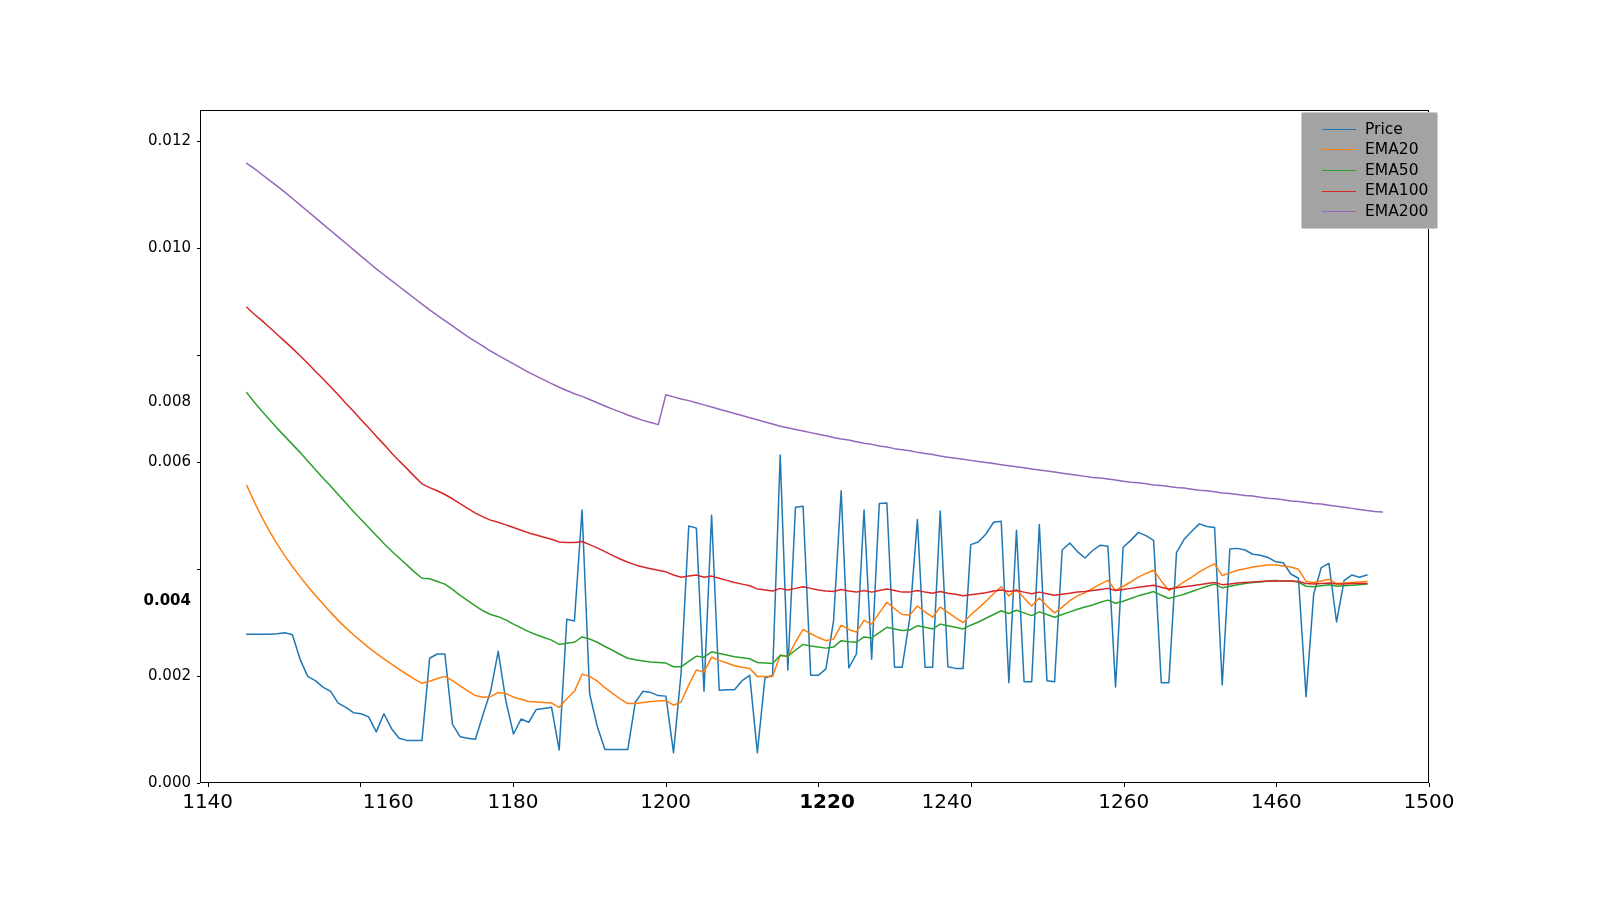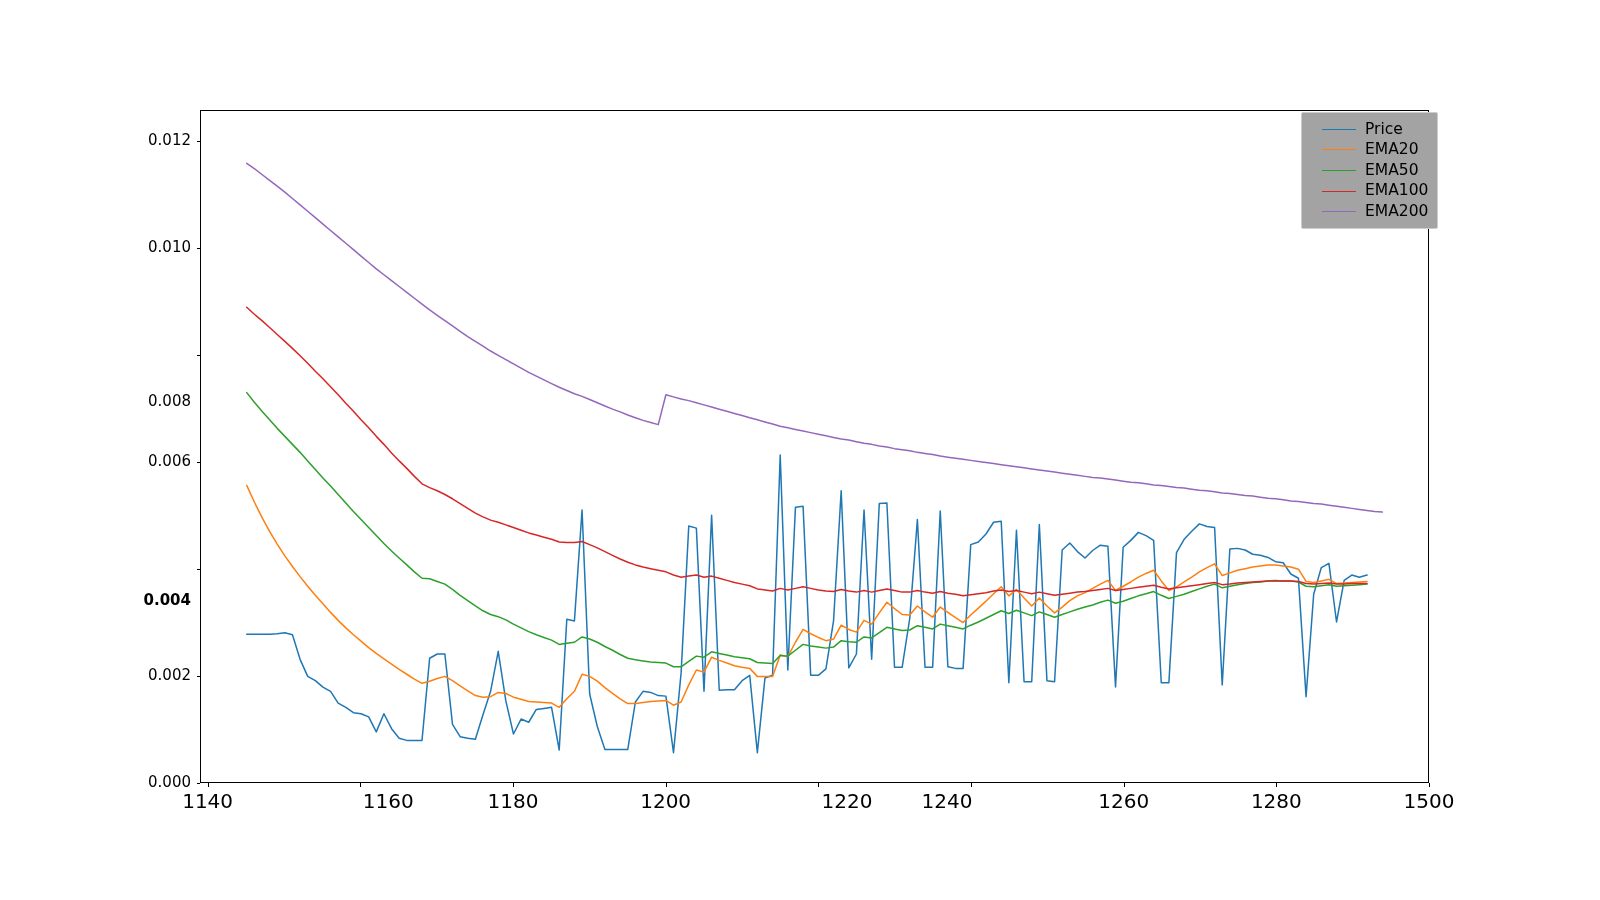--- a/index.html
+++ b/index.html
@@ -135,24 +135,24 @@
       <div class="xtick-mark" style="left: 970.99px;"></div>
       <div class="xtick-mark" style="left: 1123.66px;"></div>
       <div class="xtick-mark" style="left: 1276.33px;"></div>
       <div class="xtick-mark" style="left: 1429px;"></div>
     </div>
   <div id="xtick-labels">
       <div class="xtick-label" style="left: 207.63px;">1140</div>
       <div class="xtick-label" style="left: 360.3px; margin-left: 28px;">1160</div>
       <div class="xtick-label" style="left: 512.98px;">1180</div>
       <div class="xtick-label" style="left: 665.65px;">1200</div>
-      <div class="xtick-label" style="left: 847px;">1220</div>
+      <div class="xtick-label" style="left: 827px; font-weight: bold;">1220</div>
       <div class="xtick-label" style="left: 947px;">1240</div>
       <div class="xtick-label" style="left: 1123.66px;">1260</div>
-      <div class="xtick-label" style="left: 1276.33px;">1280</div>
+      <div class="xtick-label" style="left: 1276.33px;">1460</div>
       <div class="xtick-label" style="left: 1429px;">1500</div>
     </div>
 
   <div id="axes">
     <svg id="plot-svg" viewBox="0 0 1229 673" preserveAspectRatio="none">
         <path d="M45.80 524.81 L53.43 524.81 L61.07 524.81 L68.70 524.81 L76.34 524.28 L83.97 523.21 L91.60 525.35 L99.24 549.96 L106.87 567.07 L114.50 571.35 L122.14 577.77 L129.77 582.05 L137.40 593.82 L145.04 598.10 L152.67 603.45 L160.30 604.52 L167.94 607.73 L175.57 622.71 L183.20 604.52 L190.84 619.50 L198.47 629.13 L206.11 631.27 L213.74 631.27 L221.37 631.27 L229.01 548.89 L236.64 544.61 L244.27 544.61 L251.91 615.22 L259.54 627.53 L267.17 629.13 L274.81 630.20 L282.44 605.59 L290.07 582.05 L297.71 541.93 L305.34 591.68 L312.98 624.85 L320.61 609.87 L328.24 613.08 L335.88 600.24 L343.51 599.17 L351.14 598.10 L358.78 640.90 L366.41 509.83 L374.04 511.44 L381.68 400.16 L389.31 584.73 L396.94 617.36 L404.58 640.37 L412.21 640.37 L419.84 640.37 L427.48 640.37 L435.11 592.75 L442.75 582.05 L450.38 583.12 L458.01 586.33 L465.65 586.87 L473.28 643.58 L480.91 563.33 L488.55 416.21 L496.18 418.35 L503.81 582.05 L511.45 405.51 L519.08 580.98 L526.71 580.45 L534.35 580.45 L541.98 571.35 L549.61 566.00 L557.25 643.58 L564.88 568.68 L572.52 566.00 L580.15 345.06 L587.78 560.66 L595.42 397.49 L603.05 396.42 L610.68 566.00 L618.32 566.00 L625.95 559.59 L633.58 511.44 L641.22 380.90 L648.85 558.52 L656.48 544.61 L664.12 400.16 L671.75 549.96 L679.39 393.74 L687.02 393.21 L694.65 557.98 L702.29 557.98 L709.92 508.76 L717.55 409.79 L725.19 557.98 L732.82 557.98 L740.45 401.23 L748.09 557.45 L755.72 559.05 L763.35 559.05 L770.99 434.94 L778.62 432.26 L786.25 424.24 L793.89 412.47 L801.52 411.40 L809.16 573.49 L816.79 420.49 L824.42 572.42 L832.06 572.42 L839.69 414.61 L847.32 571.35 L854.96 572.42 L862.59 440.29 L870.22 433.33 L877.86 441.89 L885.49 448.31 L893.12 440.82 L900.76 435.47 L908.39 436.54 L916.02 577.77 L923.66 437.61 L931.29 430.66 L938.93 422.63 L946.56 425.84 L954.19 430.66 L961.83 573.49 L969.46 573.49 L977.09 442.96 L984.73 429.59 L992.36 421.56 L999.99 414.07 L1007.63 416.75 L1015.26 417.82 L1022.89 575.63 L1030.53 439.22 L1038.16 438.68 L1045.80 440.29 L1053.43 444.57 L1061.06 445.64 L1068.70 447.78 L1076.33 452.05 L1083.96 453.12 L1091.60 464.36 L1099.23 468.64 L1106.86 587.40 L1114.50 484.69 L1122.13 457.94 L1129.76 453.66 L1137.40 512.51 L1145.03 470.78 L1152.66 465.43 L1160.30 467.57 L1167.93 465.43 L1175.57 NaN L1183.20 NaN" fill="none" stroke="#1f77b4" stroke-width="1.5" stroke-linejoin="round" stroke-linecap="round" vector-effect="non-scaling-stroke"></path>
         <path d="M45.80 375.55 L53.43 392.14 L61.07 407.65 L68.70 421.56 L76.34 434.40 L83.97 446.17 L91.60 456.87 L99.24 467.03 L106.87 476.66 L114.50 485.76 L122.14 494.32 L129.77 502.88 L137.40 510.90 L145.04 518.39 L152.67 525.35 L160.30 531.77 L167.94 538.19 L175.57 544.07 L183.20 549.42 L190.84 554.77 L198.47 560.12 L206.11 564.93 L213.74 569.75 L221.37 574.03 L229.01 571.89 L236.64 569.21 L244.27 567.07 L251.91 571.35 L259.54 576.70 L267.17 581.52 L274.81 586.33 L282.44 587.94 L290.07 587.40 L297.71 583.12 L305.34 584.19 L312.98 587.94 L320.61 590.08 L328.24 592.22 L335.88 592.75 L343.51 593.29 L351.14 593.82 L358.78 598.10 L366.41 589.54 L374.04 582.05 L381.68 564.93 L389.31 567.07 L396.94 571.89 L404.58 578.31 L412.21 584.19 L419.84 589.54 L427.48 594.36 L435.11 594.36 L442.75 593.29 L450.38 592.22 L458.01 591.68 L465.65 591.15 L473.28 595.96 L480.91 592.75 L488.55 575.63 L496.18 560.66 L503.81 562.79 L511.45 547.82 L519.08 551.03 L526.71 553.70 L534.35 556.38 L541.98 557.98 L549.61 559.05 L557.25 567.07 L564.88 567.07 L572.52 567.07 L580.15 545.68 L587.78 547.28 L595.42 532.84 L603.05 520.00 L610.68 524.28 L618.32 528.02 L625.95 531.23 L633.58 529.63 L641.22 515.72 L648.85 520.00 L656.48 522.67 L664.12 510.90 L671.75 514.65 L679.39 503.41 L687.02 492.71 L694.65 499.13 L702.29 505.02 L709.92 505.55 L717.55 496.46 L725.19 502.34 L732.82 507.69 L740.45 497.53 L748.09 502.88 L755.72 508.23 L763.35 513.04 L770.99 505.55 L778.62 498.60 L786.25 491.64 L793.89 484.15 L801.52 477.20 L809.16 486.29 L816.79 479.87 L824.42 488.43 L832.06 496.46 L839.69 488.43 L847.32 496.46 L854.96 503.41 L862.59 497.53 L870.22 491.11 L877.86 486.29 L885.49 483.08 L893.12 478.80 L900.76 474.52 L908.39 470.78 L916.02 480.94 L923.66 476.66 L931.29 472.38 L938.93 467.57 L946.56 463.82 L954.19 460.61 L961.83 471.31 L969.46 480.94 L977.09 477.20 L984.73 472.38 L992.36 467.57 L999.99 462.22 L1007.63 457.94 L1015.26 454.19 L1022.89 465.96 L1030.53 463.29 L1038.16 460.61 L1045.80 459.01 L1053.43 457.40 L1061.06 456.33 L1068.70 455.26 L1076.33 455.26 L1083.96 456.33 L1091.60 457.40 L1099.23 459.54 L1106.86 471.85 L1114.50 472.92 L1122.13 471.31 L1129.76 469.71 L1137.40 473.99 L1145.03 473.45 L1152.66 472.92 L1160.30 472.38 L1167.93 471.85 L1175.57 NaN L1183.20 NaN" fill="none" stroke="#ff7f0e" stroke-width="1.5" stroke-linejoin="round" stroke-linecap="round" vector-effect="non-scaling-stroke"></path>
         <path d="M45.80 282.47 L53.43 292.10 L61.07 301.19 L68.70 309.75 L76.34 318.31 L83.97 326.34 L91.60 334.36 L99.24 342.38 L106.87 350.94 L114.50 359.50 L122.14 368.06 L129.77 376.09 L137.40 384.65 L145.04 393.21 L152.67 401.77 L160.30 409.79 L167.94 417.82 L175.57 425.84 L183.20 433.87 L190.84 441.36 L198.47 448.31 L206.11 455.26 L213.74 462.22 L221.37 468.64 L229.01 469.17 L236.64 471.85 L244.27 474.52 L251.91 479.87 L259.54 485.76 L267.17 491.11 L274.81 496.46 L282.44 501.27 L290.07 505.02 L297.71 507.16 L305.34 510.37 L312.98 514.65 L320.61 518.39 L328.24 522.14 L335.88 525.35 L343.51 528.02 L351.14 530.70 L358.78 534.98 L366.41 533.91 L374.04 532.84 L381.68 527.49 L389.31 529.63 L396.94 532.84 L404.58 537.12 L412.21 540.86 L419.84 545.14 L427.48 548.89 L435.11 550.49 L442.75 551.56 L450.38 552.63 L458.01 553.17 L465.65 553.70 L473.28 557.45 L480.91 557.45 L488.55 552.10 L496.18 546.75 L503.81 547.82 L511.45 542.47 L519.08 544.07 L526.71 545.68 L534.35 547.28 L541.98 548.35 L549.61 549.42 L557.25 553.17 L564.88 553.70 L572.52 554.24 L580.15 546.21 L587.78 546.75 L595.42 540.86 L603.05 534.98 L610.68 536.58 L618.32 537.65 L625.95 538.72 L633.58 537.65 L641.22 531.23 L648.85 532.30 L656.48 532.84 L664.12 527.49 L671.75 528.56 L679.39 523.21 L687.02 517.86 L694.65 519.46 L702.29 521.07 L709.92 520.53 L717.55 516.25 L725.19 517.86 L732.82 519.46 L740.45 514.65 L748.09 516.25 L755.72 517.86 L763.35 519.46 L770.99 515.72 L778.62 512.51 L786.25 508.76 L793.89 505.02 L801.52 501.27 L809.16 503.95 L816.79 500.74 L824.42 503.41 L832.06 506.09 L839.69 502.34 L847.32 505.02 L854.96 507.69 L862.59 505.02 L870.22 502.34 L877.86 499.67 L885.49 497.53 L893.12 495.39 L900.76 492.71 L908.39 490.57 L916.02 493.78 L923.66 491.64 L931.29 488.97 L938.93 486.29 L946.56 484.15 L954.19 482.01 L961.83 485.76 L969.46 488.97 L977.09 486.83 L984.73 484.69 L992.36 482.01 L999.99 479.34 L1007.63 476.66 L1015.26 474.52 L1022.89 478.27 L1030.53 476.66 L1038.16 475.06 L1045.80 473.99 L1053.43 472.92 L1061.06 472.38 L1068.70 471.31 L1076.33 470.78 L1083.96 471.31 L1091.60 471.31 L1099.23 472.38 L1106.86 476.66 L1114.50 477.20 L1122.13 476.13 L1129.76 475.06 L1137.40 476.66 L1145.03 476.13 L1152.66 475.59 L1160.30 475.06 L1167.93 474.52 L1175.57 NaN L1183.20 NaN" fill="none" stroke="#2ca02c" stroke-width="1.5" stroke-linejoin="round" stroke-linecap="round" vector-effect="non-scaling-stroke"></path>
         <path d="M45.80 196.87 L53.43 203.83 L61.07 210.25 L68.70 217.20 L76.34 224.16 L83.97 231.11 L91.60 238.06 L99.24 245.55 L106.87 253.04 L114.50 261.07 L122.14 268.56 L129.77 276.58 L137.40 284.61 L145.04 293.17 L152.67 301.19 L160.30 309.75 L167.94 317.78 L175.57 326.34 L183.20 334.36 L190.84 342.92 L198.47 350.94 L206.11 358.43 L213.74 366.46 L221.37 373.95 L229.01 377.69 L236.64 380.90 L244.27 384.65 L251.91 388.93 L259.54 393.74 L267.17 398.56 L274.81 403.37 L282.44 407.12 L290.07 410.33 L297.71 412.47 L305.34 415.14 L312.98 417.82 L320.61 420.49 L328.24 423.17 L335.88 425.31 L343.51 427.45 L351.14 429.59 L358.78 432.26 L366.41 432.80 L374.04 432.80 L381.68 431.73 L389.31 434.94 L396.94 438.15 L404.58 441.89 L412.21 445.64 L419.84 449.38 L427.48 452.59 L435.11 455.26 L442.75 457.40 L450.38 459.01 L458.01 460.61 L465.65 462.22 L473.28 465.43 L480.91 467.57 L488.55 466.50 L496.18 465.43 L503.81 467.57 L511.45 466.50 L519.08 468.64 L526.71 470.78 L534.35 472.92 L541.98 474.52 L549.61 476.13 L557.25 479.34 L564.88 480.41 L572.52 481.48 L580.15 478.80 L587.78 480.41 L595.42 478.80 L603.05 477.20 L610.68 478.80 L618.32 480.41 L625.95 481.48 L633.58 482.01 L641.22 479.87 L648.85 481.48 L656.48 482.55 L664.12 480.94 L671.75 482.55 L679.39 480.94 L687.02 479.34 L694.65 480.94 L702.29 482.55 L709.92 482.55 L717.55 480.94 L725.19 482.55 L732.82 483.62 L740.45 482.01 L748.09 483.62 L755.72 484.69 L763.35 486.29 L770.99 485.22 L778.62 484.15 L786.25 483.08 L793.89 481.48 L801.52 480.41 L809.16 482.01 L816.79 480.94 L824.42 482.55 L832.06 484.15 L839.69 482.55 L847.32 484.15 L854.96 485.76 L862.59 484.69 L870.22 483.62 L877.86 482.55 L885.49 482.01 L893.12 480.94 L900.76 479.87 L908.39 478.80 L916.02 480.94 L923.66 479.87 L931.29 478.80 L938.93 477.73 L946.56 476.66 L954.19 475.59 L961.83 477.73 L969.46 479.34 L977.09 478.27 L984.73 477.20 L992.36 476.13 L999.99 475.06 L1007.63 473.99 L1015.26 472.92 L1022.89 475.06 L1030.53 474.52 L1038.16 473.45 L1045.80 472.92 L1053.43 472.38 L1061.06 471.85 L1068.70 471.31 L1076.33 471.31 L1083.96 471.31 L1091.60 471.31 L1099.23 471.85 L1106.86 473.99 L1114.50 474.52 L1122.13 473.99 L1129.76 473.45 L1137.40 474.52 L1145.03 474.52 L1152.66 473.99 L1160.30 473.99 L1167.93 473.99 L1175.57 NaN L1183.20 NaN" fill="none" stroke="#d62728" stroke-width="1.5" stroke-linejoin="round" stroke-linecap="round" vector-effect="non-scaling-stroke"></path>
         <path d="M45.80 52.43 L53.43 57.78 L61.07 63.66 L68.70 69.55 L76.34 75.43 L83.97 81.32 L91.60 87.74 L99.24 94.16 L106.87 100.58 L114.50 107.00 L122.14 113.41 L129.77 119.83 L137.40 126.25 L145.04 132.67 L152.67 139.09 L160.30 145.51 L167.94 151.93 L175.57 158.35 L183.20 164.24 L190.84 170.12 L198.47 176.01 L206.11 181.89 L213.74 187.78 L221.37 193.66 L229.01 199.55 L236.64 204.90 L244.27 210.25 L251.91 215.60 L259.54 220.95 L267.17 226.29 L274.81 231.11 L282.44 235.92 L290.07 240.74 L297.71 245.02 L305.34 249.30 L312.98 253.58 L320.61 257.86 L328.24 262.14 L335.88 265.88 L343.51 269.63 L351.14 273.37 L358.78 277.12 L366.41 280.33 L374.04 283.54 L381.68 286.21 L389.31 289.42 L396.94 292.63 L404.58 295.84 L412.21 299.05 L419.84 301.73 L427.48 304.94 L435.11 307.61 L442.75 310.29 L450.38 312.43 L458.01 314.57 L465.65 284.61 L473.28 286.75 L480.91 288.89 L488.55 290.49 L496.18 292.63 L503.81 294.77 L511.45 296.91 L519.08 299.05 L526.71 301.19 L534.35 303.33 L541.98 305.47 L549.61 307.61 L557.25 309.75 L564.88 311.89 L572.52 314.03 L580.15 316.17 L587.78 317.78 L595.42 319.38 L603.05 320.99 L610.68 322.59 L618.32 324.20 L625.95 325.80 L633.58 327.41 L641.22 329.01 L648.85 330.08 L656.48 331.69 L664.12 333.29 L671.75 334.36 L679.39 335.97 L687.02 337.03 L694.65 338.64 L702.29 339.71 L709.92 340.78 L717.55 342.38 L725.19 343.45 L732.82 344.52 L740.45 346.13 L748.09 347.20 L755.72 348.27 L763.35 349.34 L770.99 350.41 L778.62 351.48 L786.25 352.55 L793.89 353.62 L801.52 354.69 L809.16 355.76 L816.79 356.83 L824.42 357.90 L832.06 358.97 L839.69 360.04 L847.32 361.11 L854.96 362.18 L862.59 363.25 L870.22 364.32 L877.86 365.39 L885.49 366.46 L893.12 367.53 L900.76 368.06 L908.39 369.13 L916.02 370.20 L923.66 371.27 L931.29 372.34 L938.93 372.88 L946.56 373.95 L954.19 375.02 L961.83 375.55 L969.46 376.62 L977.09 377.69 L984.73 378.23 L992.36 379.30 L999.99 380.37 L1007.63 380.90 L1015.26 381.97 L1022.89 383.04 L1030.53 383.58 L1038.16 384.65 L1045.80 385.72 L1053.43 386.25 L1061.06 387.32 L1068.70 388.39 L1076.33 388.93 L1083.96 390.00 L1091.60 391.07 L1099.23 391.60 L1106.86 392.67 L1114.50 393.74 L1122.13 394.28 L1129.76 395.35 L1137.40 396.42 L1145.03 397.49 L1152.66 398.56 L1160.30 399.63 L1167.93 400.70 L1175.57 401.77 L1183.20 402.30" fill="none" stroke="#9467bd" stroke-width="1.5" stroke-linejoin="round" stroke-linecap="round" vector-effect="non-scaling-stroke"></path>

